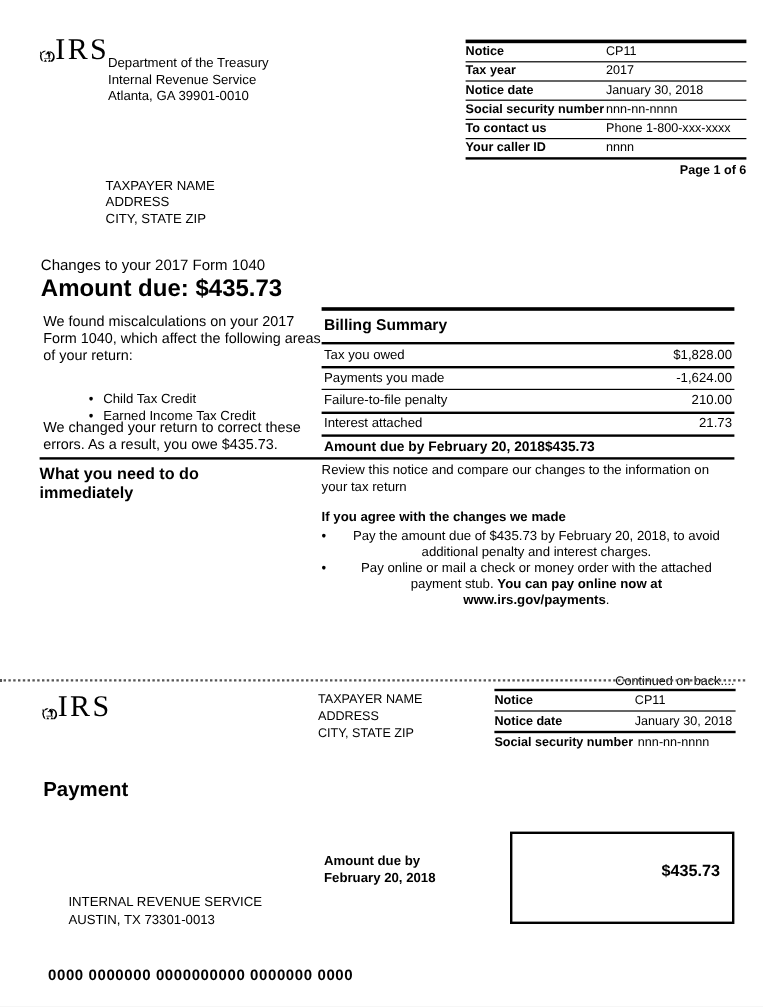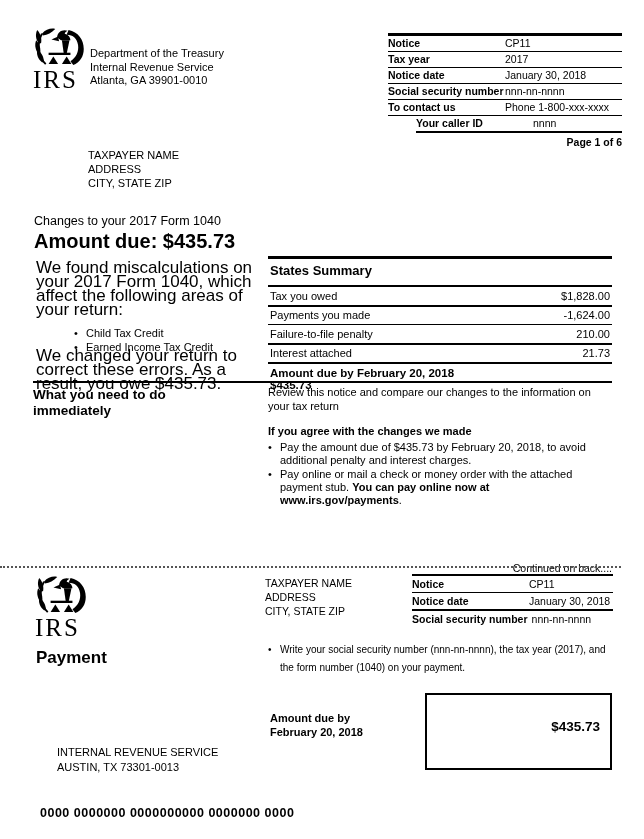--- a/index.html
+++ b/index.html
@@ -4,55 +4,55 @@
 <style>
   html,body{margin:0;padding:0;background:#e8e8e8;}
   .page{
     position:relative; width:644px; height:839px; background:#ffffff;
     font-family:"Liberation Sans", sans-serif; color:#000; overflow:hidden;
     margin:0 auto;
   }
   .abs{position:absolute;}
 
   
-  .logo{display:flex; flex-direction:column; align-items:flex-start; width:58px;}
+  .logo{display:flex; flex-direction:row; align-items:flex-start; width:58px;}
   .logo-text{font-family:"Liberation Serif", serif; font-size:25px; letter-spacing:2px; line-height:1; margin-top:1px;}
   .agency{font-size:11px; line-height:13.5px;}
 
   .info-table{width:234px; border-top:3px solid #000;}
   .it-row{display:flex; font-size:10.5px; line-height:12px; padding:1px 0 2px; border-bottom:1px solid #000;}
-  .it-row.last{border-bottom:2.5px solid #000;margin-left:28px;}
+  .it-row.last{border-bottom:2.5px solid #000;}
   .it-label{flex:0 0 117px; font-weight:bold;}
   .it-value{flex:1;}
   .page-indicator{font-weight:bold; font-size:10.5px; padding-top:3px;text-align:right;}
 
   .recipient{font-size:11px; line-height:13.8px;}
 
   .subject{font-size:12.5px;}
   .amount-title{font-size:20px; font-weight:bold;}
 
-  .body-txt{font-size:17px; line-height:14px;}
+  .body-txt{font-size:12px; line-height:14px;}
   .area-list{margin:14px; padding:0; list-style:none;}
   .li{position:relative; padding-left:12px; font-size:11px; line-height:14px;}
   .li::before{content:"\2022"; position:absolute; left:0; top:0;}
 
   
   .bs{width:344px;}
   .bs-title{border-top:3px solid #000; border-bottom:2px solid #000; font-weight:bold; font-size:13px; padding:4px 2px 7px;}
   .bs-row{display:flex; justify-content:space-between; font-size:11px; padding:2.5px 2px 3px; border-bottom:2px solid #000;}
   .bs-row.thin{border-bottom-width:1px;}
   .bs-row.thick{border-bottom-width:2.5px;}
-  .bs-total{display:flex; font-size:11.5px; font-weight:bold; padding:3px 2px;flex-direction:column;}
+  .bs-total{display:flex; font-size:11.5px; font-weight:bold; padding:3px 2px;}
 
   .divider{border-top:2.5px solid #000; width:579px;}
   .section-heading{font-size:13.5px; font-weight:bold; line-height:16px;}
 
   .action-col{width:346px; font-size:11px; line-height:13.5px;}
   .agree-heading{font-weight:bold; margin-top:12px; margin-bottom:2px;}
-  .action-col .li{margin-bottom:1px; font-size:11px; line-height:13px;}
+  .action-col .li{margin-bottom:1px; font-size:11px; line-height:13px;text-align:center;}
 
   .continued{font-size:10.5px; text-align:right; width:200px;margin-top:11px;}
   .perforation{width:621px; border-top:2px dotted #555;}
 
   
   .stub-table{width:201px; border-top:2.5px solid #000;}
   .st-row{display:flex; font-size:10.5px; line-height:12px; padding:2px 0; border-bottom:1px solid #000;}
   .st-row.mid{border-bottom-width:2px;}
   .st-row.last{border-bottom:none;}
   .st-label{flex:0 0 auto; min-width:113px; font-weight:bold; padding-right:4px;}
@@ -135,21 +135,21 @@
   <div class="abs amount-title" style="left:34px; top:230px;">Amount due: $435.73</div>
 
   <div class="abs body-txt" style="left:36px; top:261px; width:240px;">We found miscalculations on your 2017 Form 1040, which affect the following areas of your return:</div>
   <ul class="abs area-list" style="left:60px; top:312px; width:210px;">
     <li class="li">Child Tax Credit</li>
     <li class="li">Earned Income Tax Credit</li>
   </ul>
   <div class="abs body-txt" style="left:36px; top:349px; width:240px;">We changed your return to correct these errors. As a result, you owe $435.73.</div>
 
   <div class="abs bs" style="left:268px; top:256px;">
-    <div class="bs-title">States Summary</div>
+    <div class="bs-title">Billing Summary</div>
     <div class="bs-row">
       <span>Tax you owed</span>
       <span>$1,828.00</span>
     </div>
     <div class="bs-row thin">
       <span>Payments you made</span>
       <span>-1,624.00</span>
     </div>
     <div class="bs-row">
       <span>Failure-to-file penalty</span>
@@ -213,21 +213,20 @@
     </div>
     <div class="st-row last">
       <span class="st-label">Social security number</span>
       <span>nnn-nn-nnnn</span>
     </div>
   </div>
 
   <div class="abs payment-heading" style="left:36px; top:648px;">Payment</div>
 
   <div class="abs stub-instructions" style="left:268px; top:641px;">
-    <div class="li">Write your social security number (nnn-nn-nnnn), the tax year (2017), and the form number (1040) on your payment.</div>
   </div>
 
   <div class="abs amount-label" style="left:270px; top:711px;">
     <div>Amount due by</div>
     <div>February 20, 2018</div>
   </div>
 
   <div class="abs amount-box" style="left:425px; top:693px;">
     <span class="amount-value">$435.73</span>
   </div>

